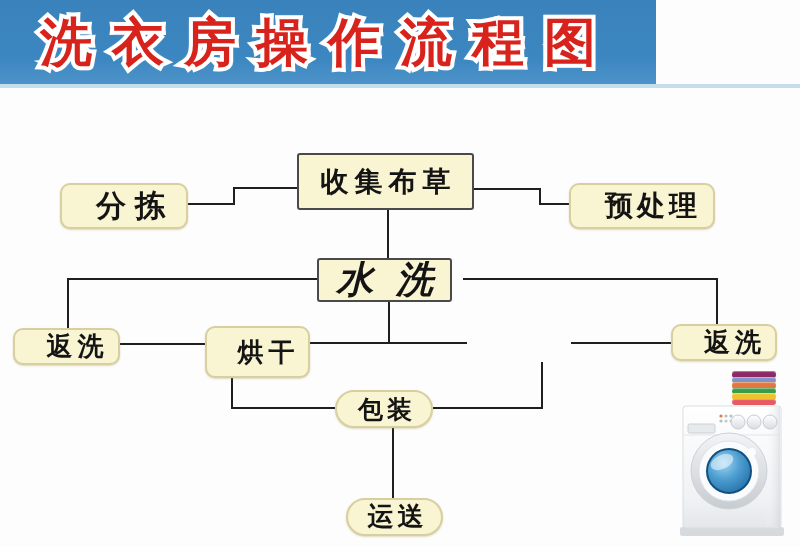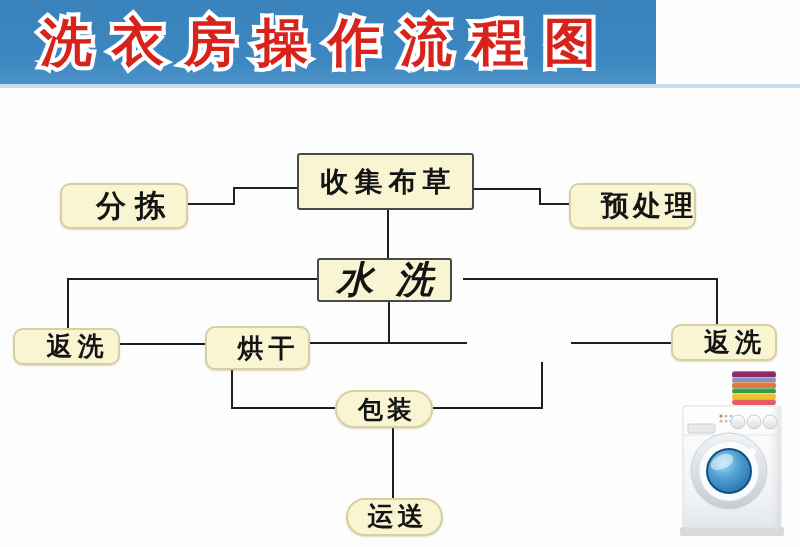--- a/index.html
+++ b/index.html
@@ -34,24 +34,24 @@
   .node span{display:inline-block;transform:translateX(3px);}
   .square{border:2px solid var(--box-border-square);border-radius:3px;}
   .rounded{border:2px solid var(--box-border-rounded);border-radius:10px;
     box-shadow:0 1px 2px rgba(160,150,90,.35);padding-left:16px;}
   .pill{border:2px solid var(--box-border-rounded);border-radius:20px;
     box-shadow:0 1px 2px rgba(160,150,90,.35);align-items:flex-end;}
 
   
   #node-collect      {left:297px;top:65px; width:177px;height:57px;font-size:28px;letter-spacing:6px;}
   #node-sort         {left:60px; top:95px; width:128px;height:46px;font-size:30px;letter-spacing:9px;}
-  #node-pretreat     {left:569px;top:95px; width:127px;height:46px;font-size:28px;letter-spacing:4px;justify-content:flex-end;}
+  #node-pretreat     {left:569px;top:95px; width:146px;height:46px;font-size:28px;letter-spacing:4px;}
   #node-wash         {left:317px;top:170px;width:135px;height:44px;font-size:37px;letter-spacing:6px;font-style:italic;}
   #node-rewash-left  {left:13px; top:240px;width:107px;height:37px;font-size:26px;letter-spacing:5px;}
-  #node-dry          {left:205px;top:238px;width:105px;height:44px;font-size:26px;letter-spacing:5px;}
+  #node-dry          {left:205px;top:238px;width:105px;height:52px;font-size:26px;letter-spacing:5px;}
   #node-iron         {left:467px;top:238px;width:104px;height:36px;font-size:26px;letter-spacing:5px;}
   #node-rewash-right {left:671px;top:236px;width:106px;height:37px;font-size:26px;letter-spacing:5px;}
   #node-pack         {left:335px;top:302px;width:98px; height:38px;font-size:25px;letter-spacing:4px;}
   #node-deliver      {left:346px;top:410px;width:97px; height:38px;font-size:26px;letter-spacing:4px;}
 
   
   .towels{position:absolute;left:732px;top:372px;width:44px;height:33px;
     display:flex;flex-direction:column;}
   .towel-stripe{flex:1;border-radius:3px;margin-top:-1px;box-shadow:inset 0 1px 1px rgba(255,255,255,.4);}
   .machine-wrap{position:absolute;left:680px;top:404px;width:104px;height:133px;}

